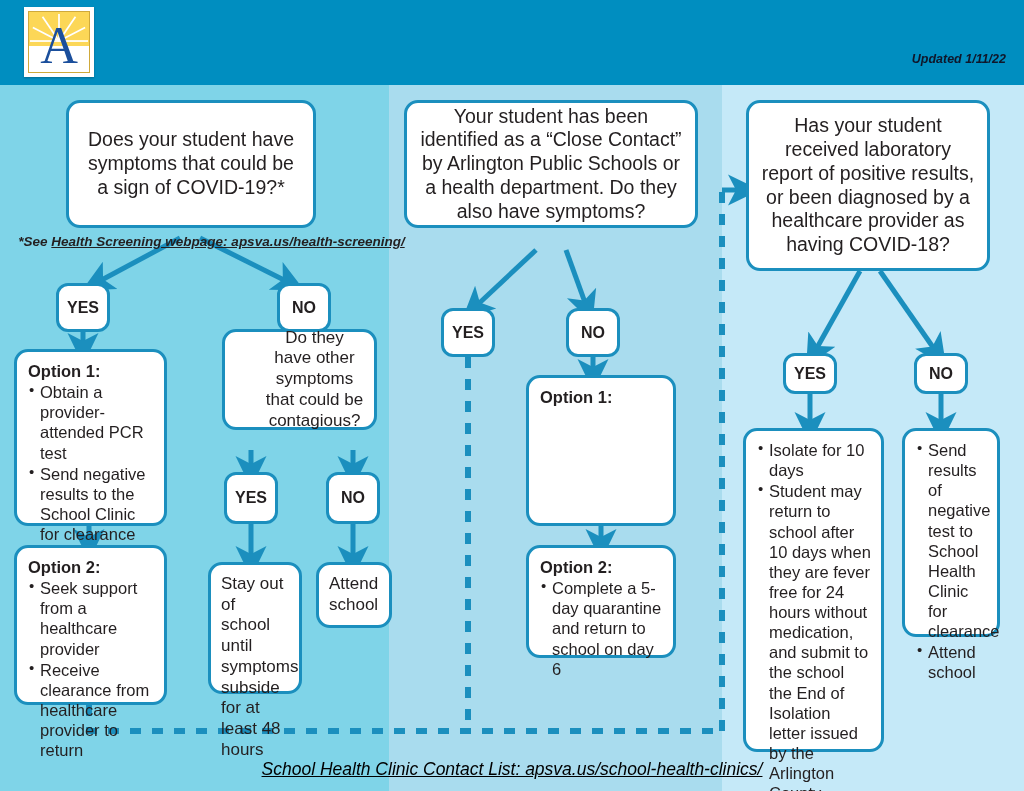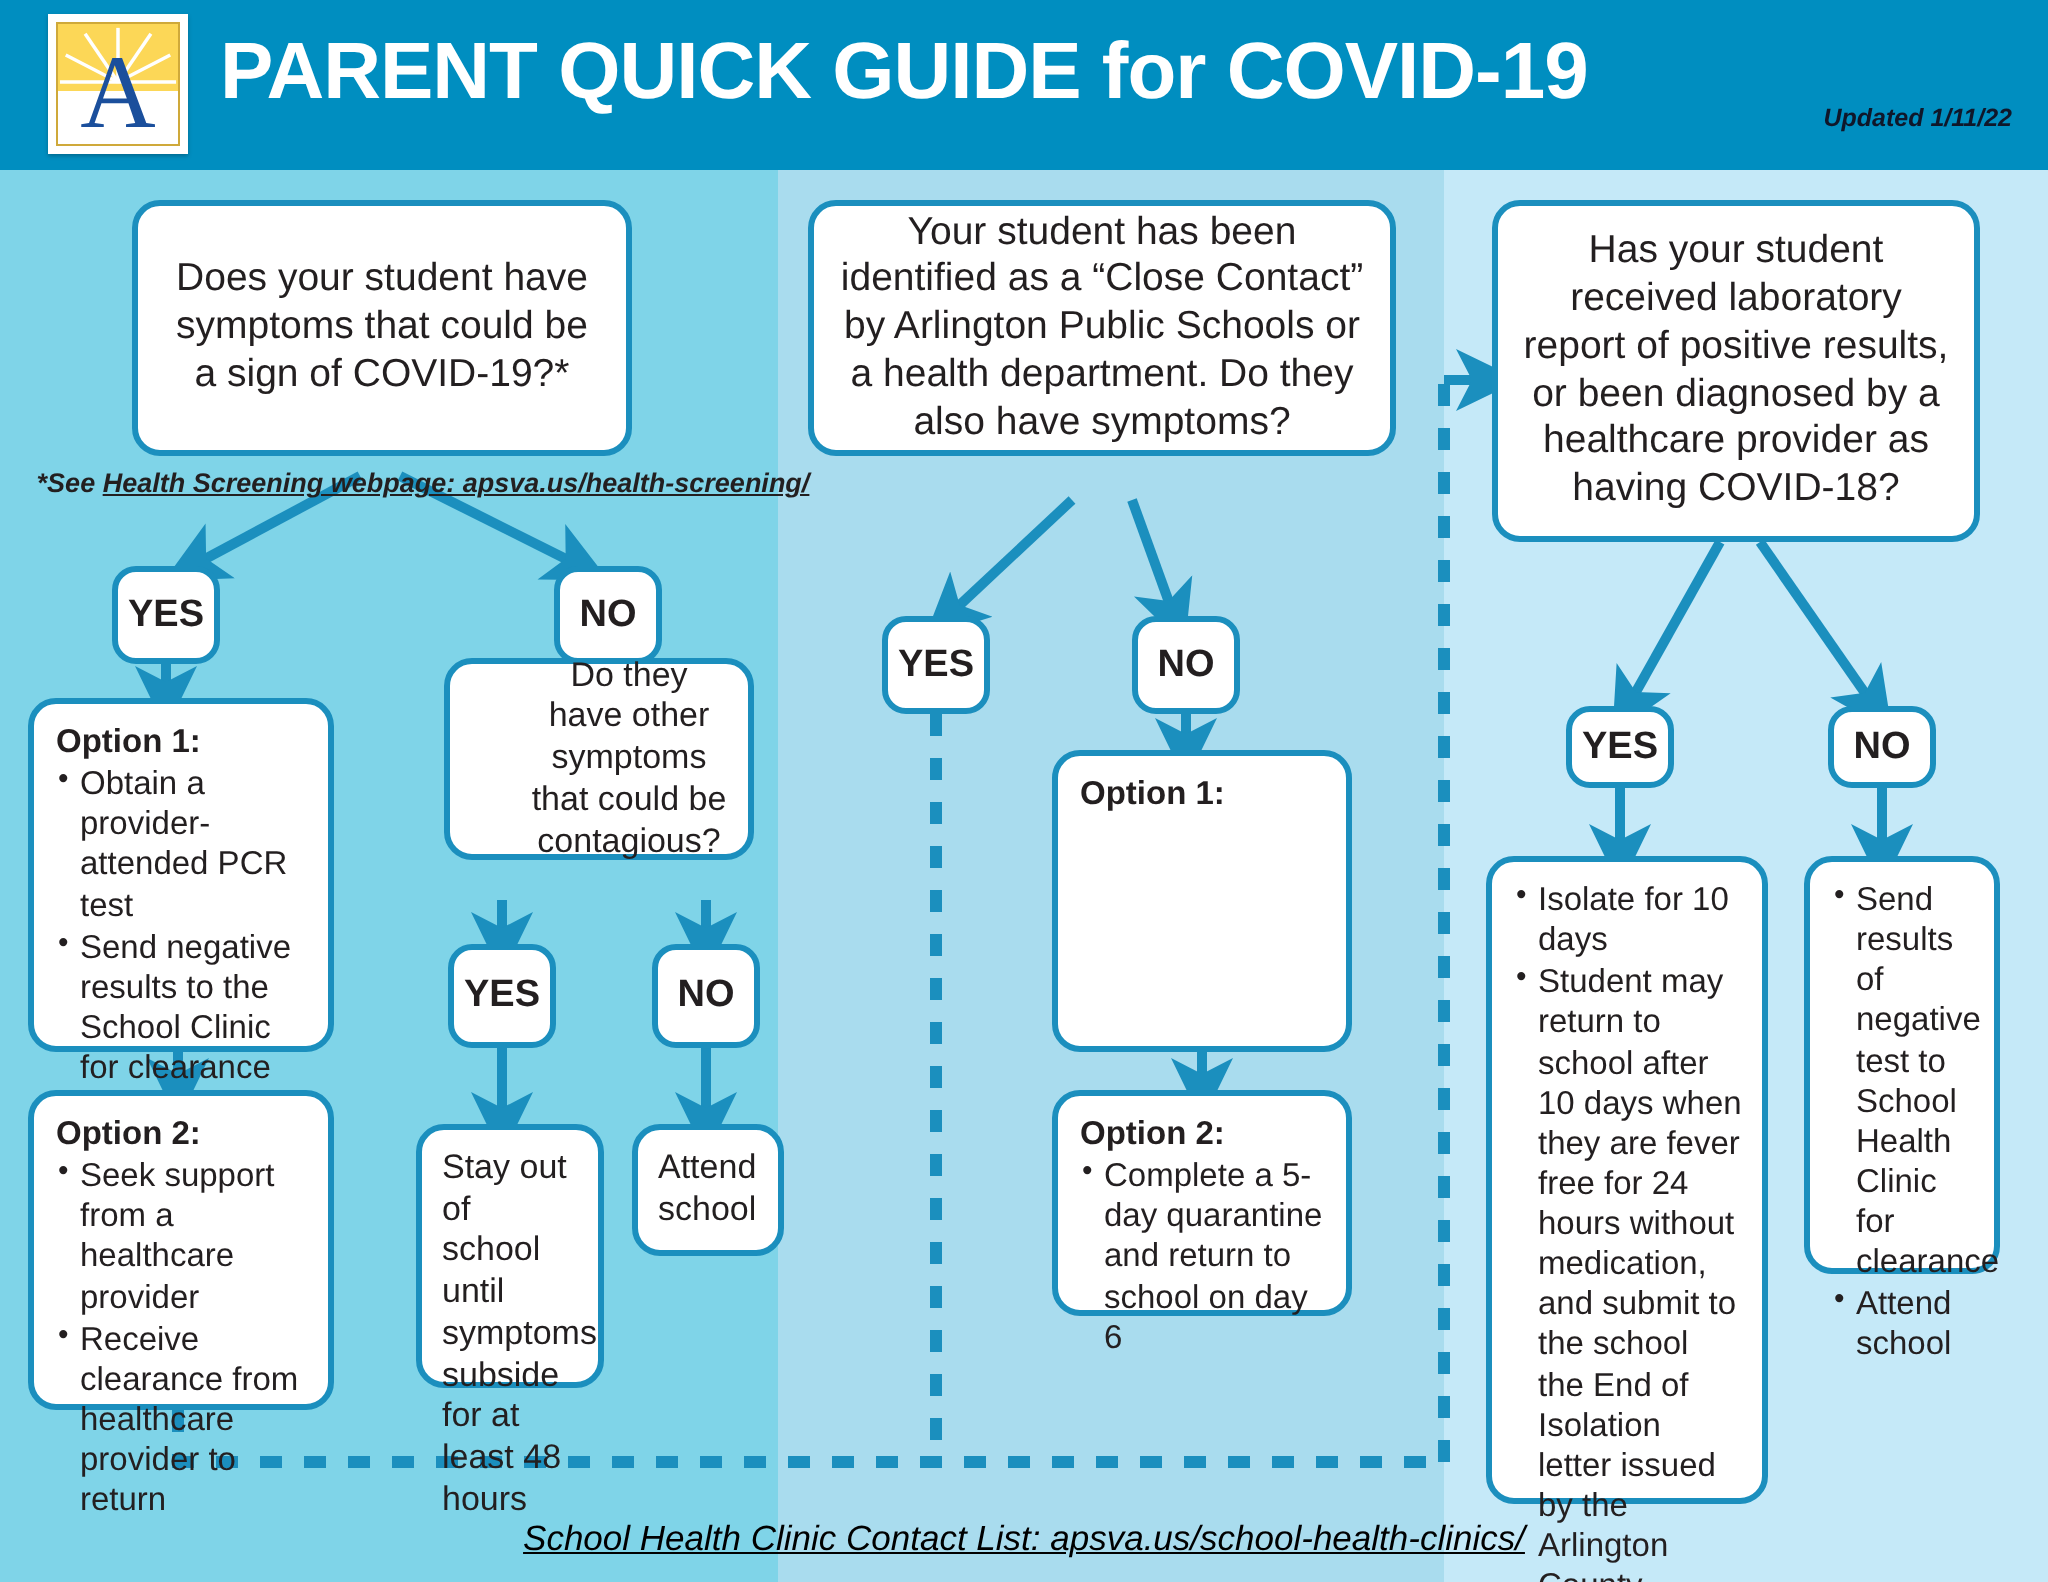--- a/index.html
+++ b/index.html
@@ -55,21 +55,21 @@
     border:3px solid #1b8fbe;
     border-radius:14px;
     color:#231f20;
     line-height:1.22;
     z-index:5;
   }
   .box.q { text-align:center; font-size:19.5px; padding:10px 12px; }
   .box.small { text-align:center; font-size:17px; padding:8px 10px; }
   .box.list { font-size:16.5px; padding:9px 10px 9px 11px; text-align:left; }
   .box.yn {
-    font-size:19px; font-weight:bold; text-align:center;
+    font-size:16px; font-weight:bold; text-align:center;
     border-radius:12px;
     display:flex; align-items:center; justify-content:center;
   }
   .box .hd { font-weight:bold; display:block; margin-bottom:1px; }
   .box ul { list-style:none; margin:0; padding:0; }
   .box li { position:relative; padding-left:12px; margin-bottom:1px; }
   .box li:before {
     content:"\2022"; position:absolute; left:1px; top:-1px; font-size:15px;
   }
 
@@ -108,21 +108,20 @@
             <line x1="31" y1="30" x2="48" y2="5"></line>
             <line x1="31" y1="30" x2="4" y2="16"></line>
             <line x1="31" y1="30" x2="58" y2="16"></line>
             <line x1="31" y1="30" x2="1" y2="30"></line>
             <line x1="31" y1="30" x2="61" y2="30"></line>
           </g>
           <text x="31" y="53" text-anchor="middle" font-family="Liberation Serif, serif" font-size="54" fill="#1b4f9c">A</text>
         </svg>
       </div>
     </div>
-    <div class="title">PARENT QUICK GUIDE for COVID-19</div>
     <div class="updated">Updated 1/11/22</div>
   </div>
 
   <svg id="wires">
     <defs>
       <marker id="ah" markerWidth="7" markerHeight="7" refX="3.2" refY="3.5" orient="auto" markerUnits="strokeWidth">
         <path d="M0,0.4 L6.4,3.5 L0,6.6 L1.6,3.5 Z" fill="#1b8fbe"></path>
       </marker>
     </defs>
     <g stroke="#1b8fbe" stroke-width="5" fill="none" marker-end="url(#ah)">

